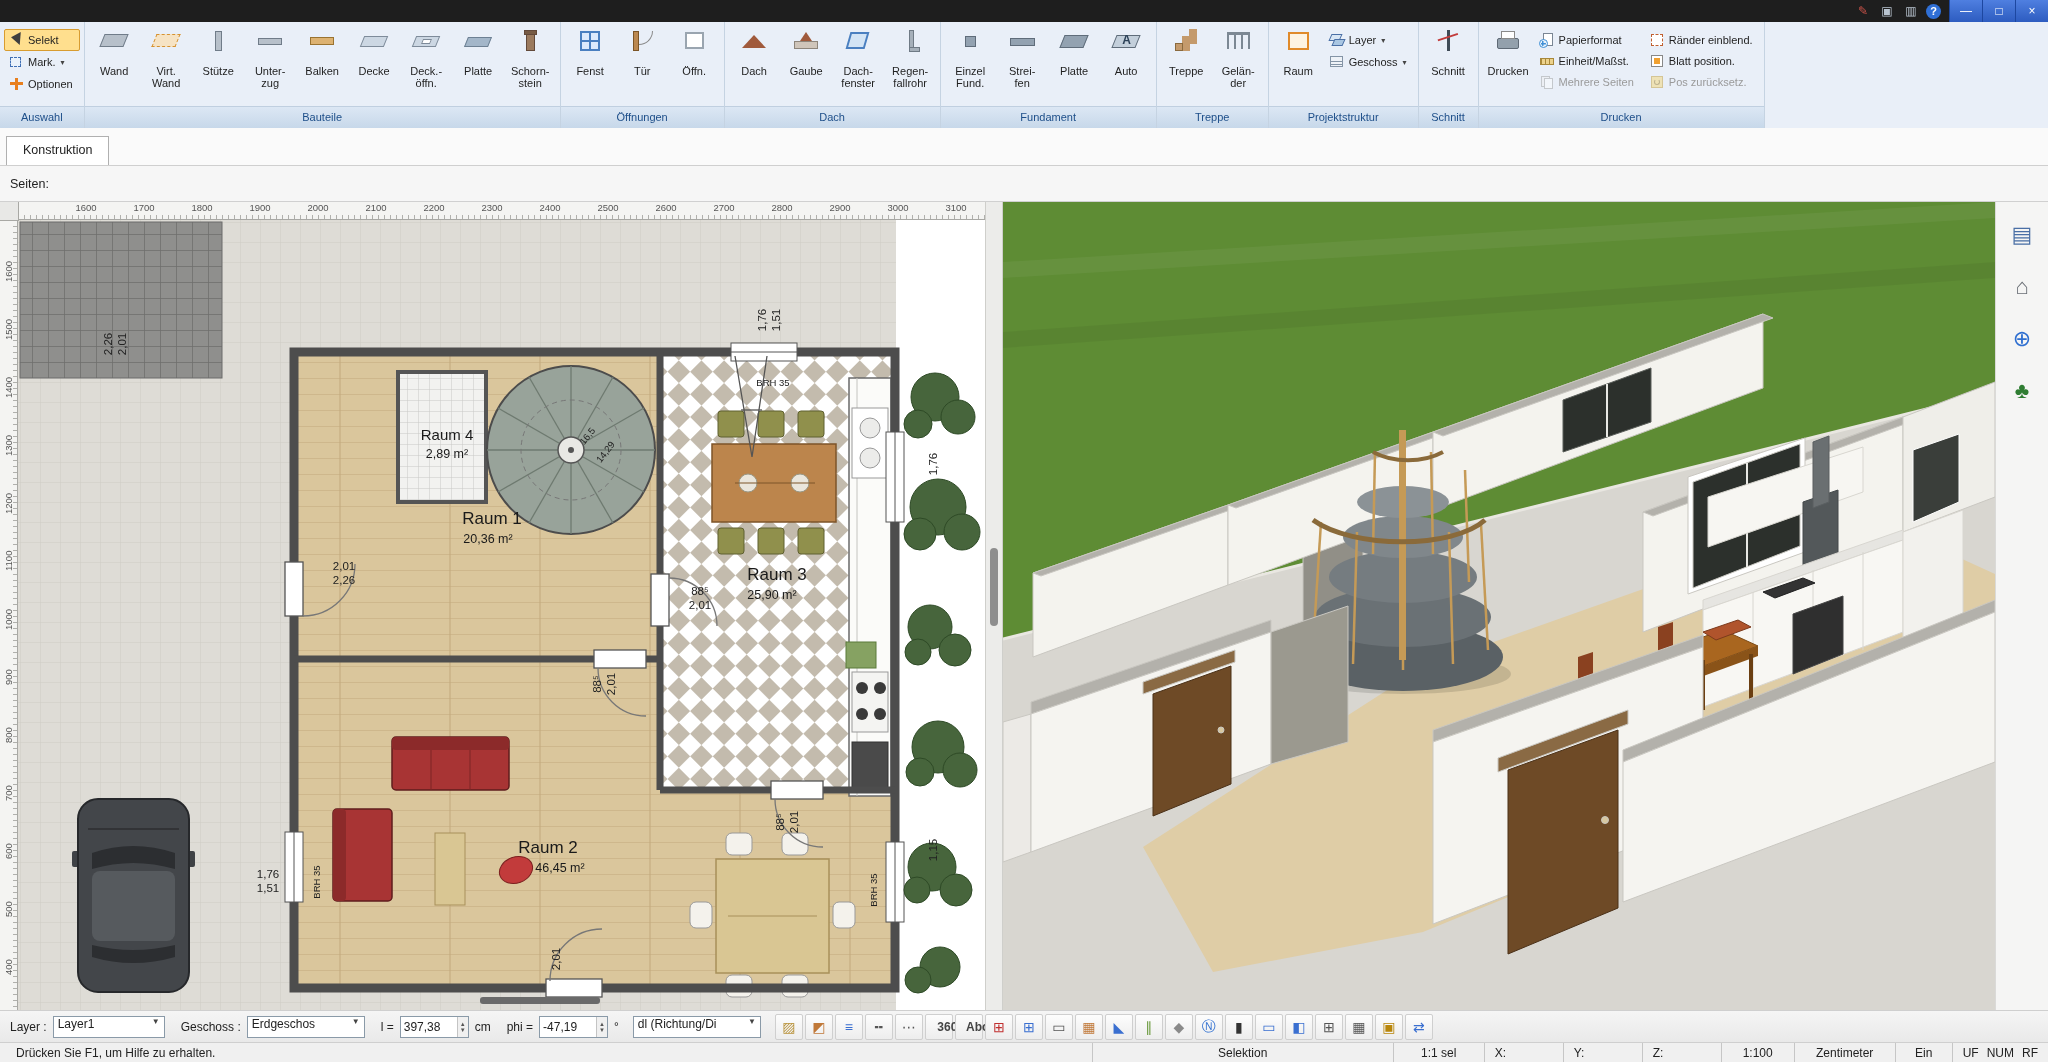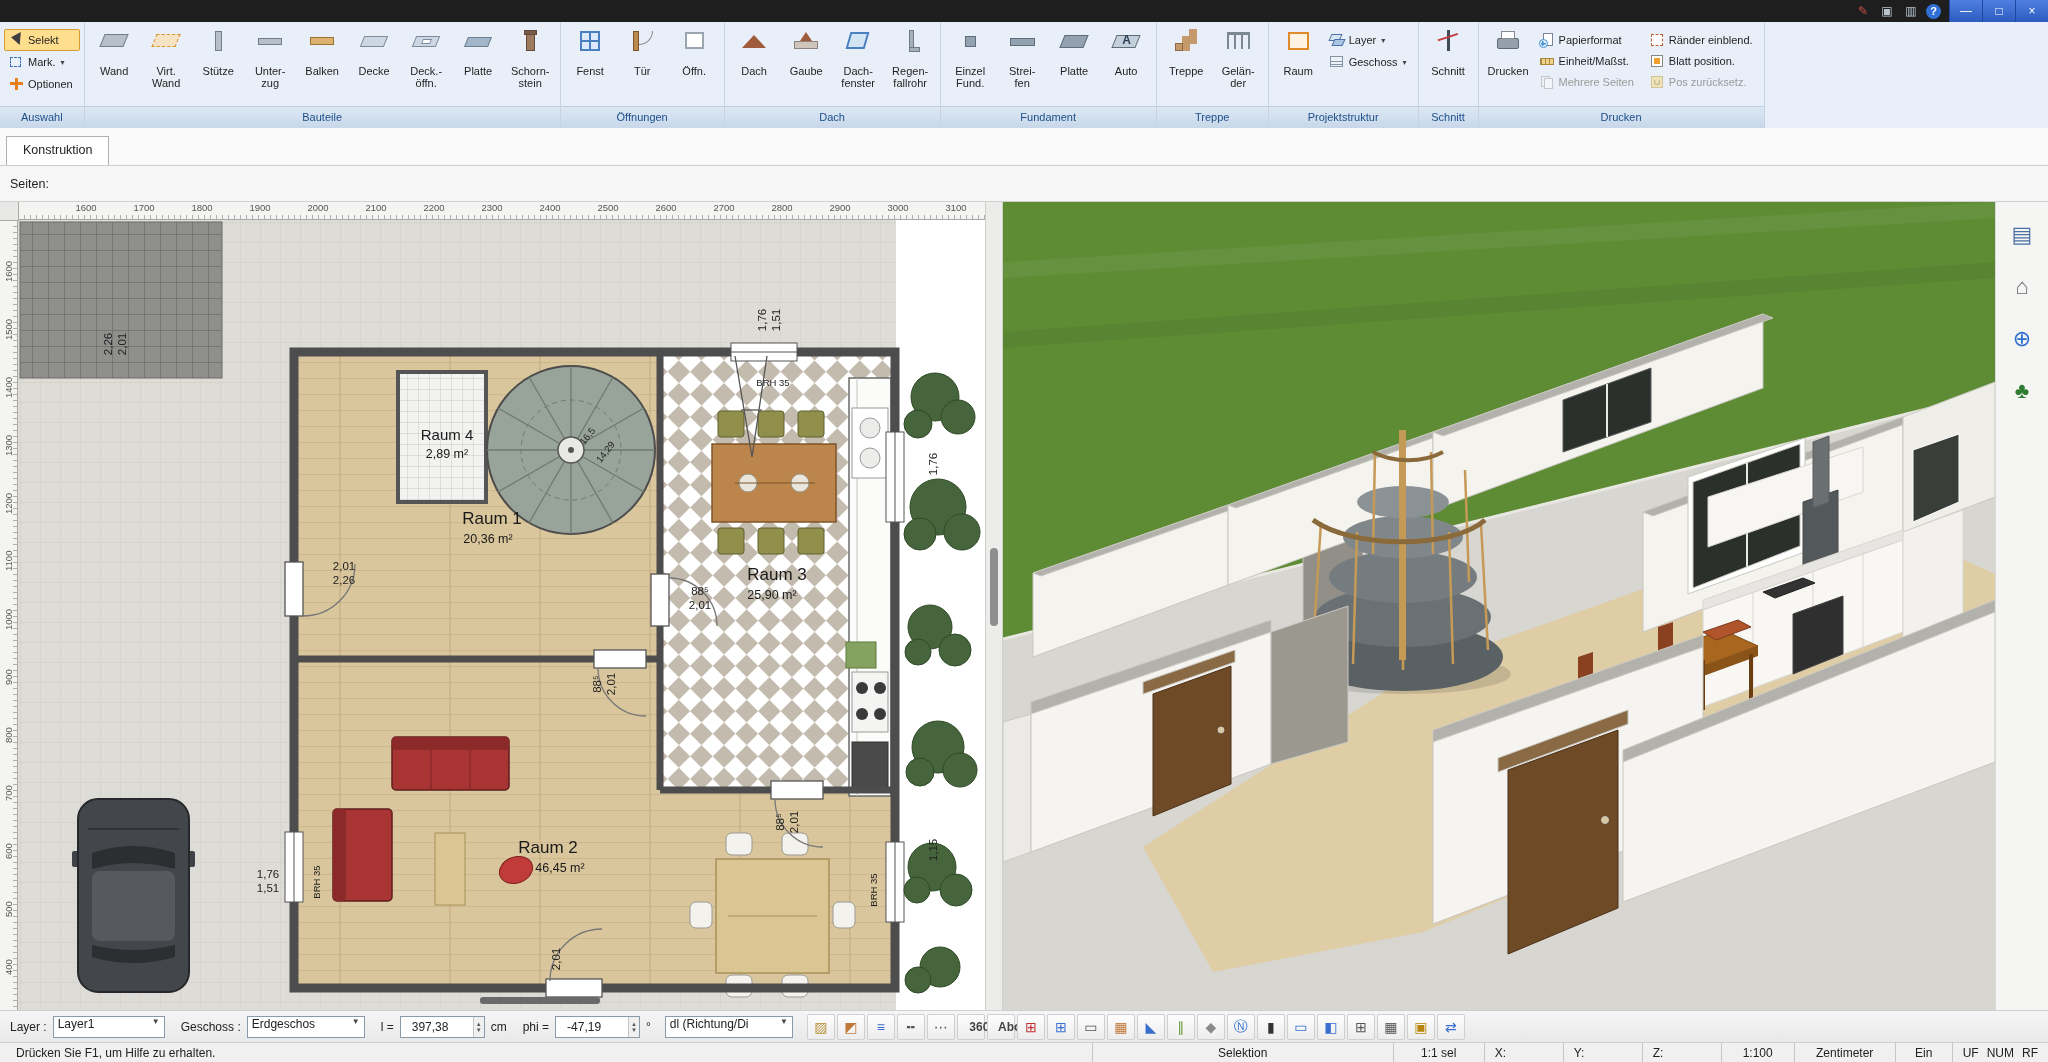--- a/index.html
+++ b/index.html
@@ -130,21 +130,21 @@
   .rarea{font-size:12.5px;fill:#1a1a1a;}
   .dim{font-size:11.5px;fill:#222;}
   .dimS{font-size:9.5px;fill:#222;}
 
   
   .bottombar{position:absolute;left:0;top:1010px;width:2048px;height:32px;background:linear-gradient(#f5f5f5,#e9e9e9);border-top:1px solid #cfcfcf;display:flex;align-items:center;gap:6px;padding:0 10px;box-sizing:border-box;}
   .bb-label{font-size:12px;color:#222;white-space:nowrap;}
   .combo{height:22px;border:1px solid #8a9aa8;background:#fff;display:flex;align-items:flex-start;padding:0 4px;font-size:12px;color:#222;box-sizing:border-box;}
   .combo .car{margin-left:auto;padding-left:5px;font-size:8px;color:#444;}
   .numbox{height:22px;border:1px solid #8a9aa8;background:#fff;display:flex;align-items:center;box-sizing:border-box;}
-  .numbox input{border:none;outline:none;width:50px;font-size:12px;font-family:"Liberation Sans",sans-serif;padding:0 11px;color:#222;}
+  .numbox input{border:none;outline:none;width:50px;font-size:12px;font-family:"Liberation Sans",sans-serif;padding:0 3px;color:#222;}
   .spin{display:flex;flex-direction:column;border-left:1px solid #c4c4c4;height:100%;justify-content:center;padding:0 2px;background:#f0f0f0;}
   .spin i{font-style:normal;font-size:6px;line-height:6px;color:#555;}
   .bb-icons{display:flex;gap:2px;margin-left:8px;}
   .tbtn{width:26px;height:24px;border:1px solid #cfcfcf;border-radius:2px;background:linear-gradient(#fdfdfd,#ededed);display:flex;align-items:center;justify-content:center;font-size:14px;cursor:default;}
   .tbtn .text{font-size:12px;font-weight:bold;margin-left:17px;}
 
   
   .statusbar{position:absolute;left:0;top:1042px;width:2048px;height:20px;background:#f0f0f0;border-top:1px solid #cfcfcf;display:flex;align-items:center;font-size:12px;color:#222;box-sizing:border-box;}
   .sb-hint{flex:1;padding-left:16px;}
   .sb-seg{border-left:1px solid #c6c6c6;height:100%;display:flex;align-items:center;justify-content:center;padding:0 10px;white-space:nowrap;}

